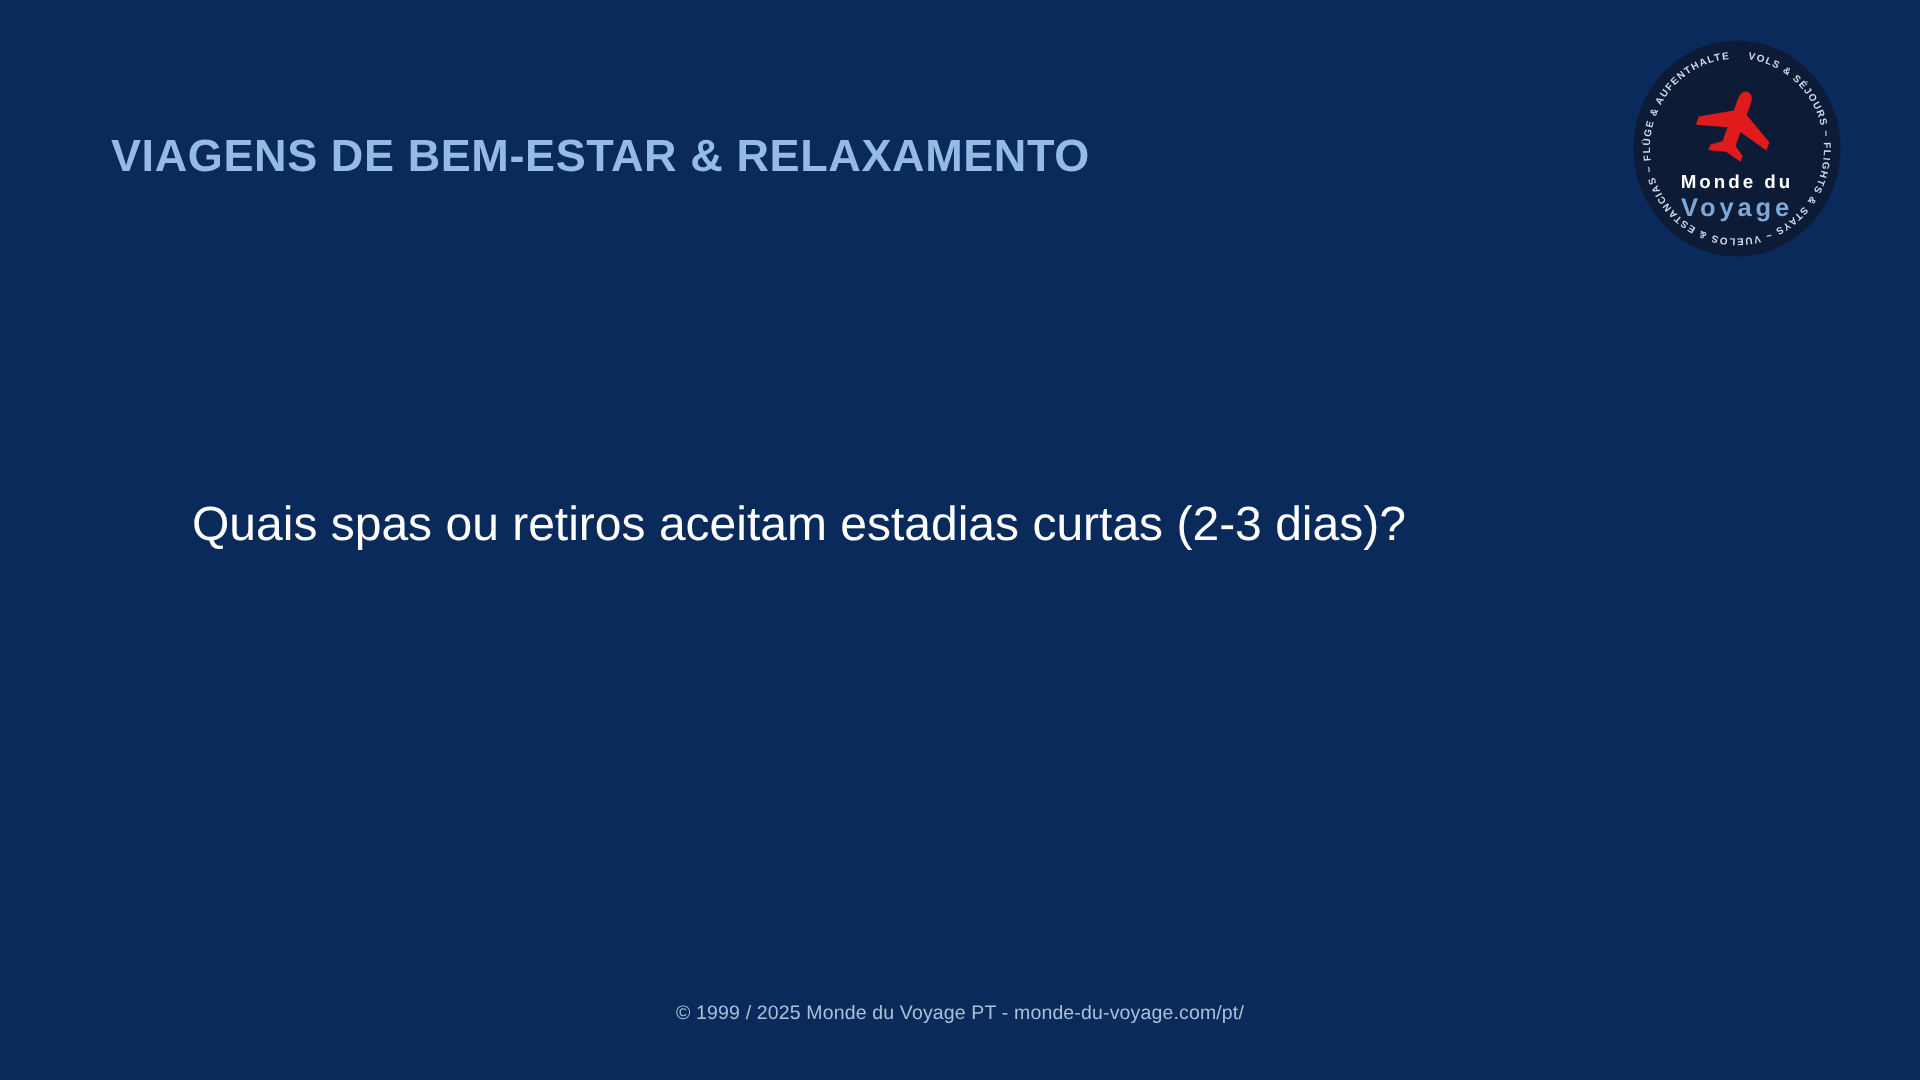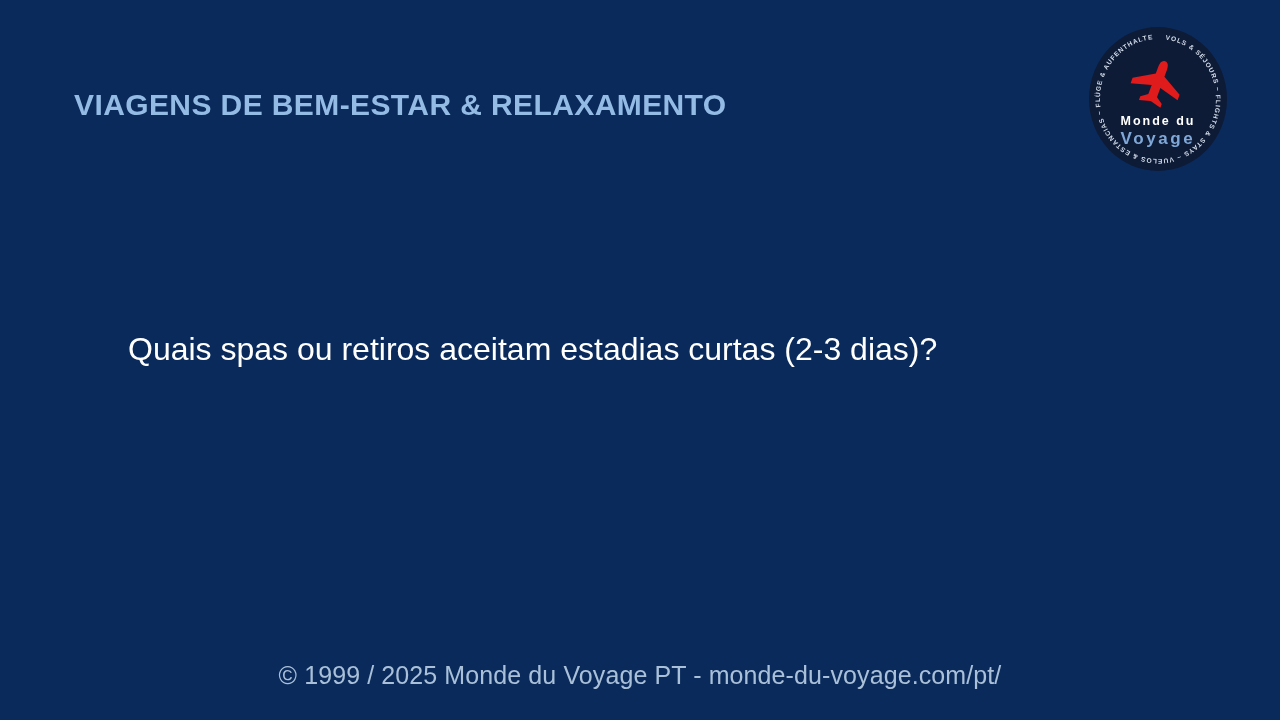--- a/index.html
+++ b/index.html
@@ -52,21 +52,21 @@
     margin: 0;
   }
 
   
   .slide-footer {
     position: absolute;
     left: 0;
     right: 0;
     top: 662px;
     text-align: center;
-    font-size: 25px;
+    font-size: 13px;
     line-height: 26px;
     color: #a9c0d8;
     letter-spacing: 0.1px;
   }
 
   
   .logo {
     position: absolute;
     left: 1088px;
     top: 26px;

